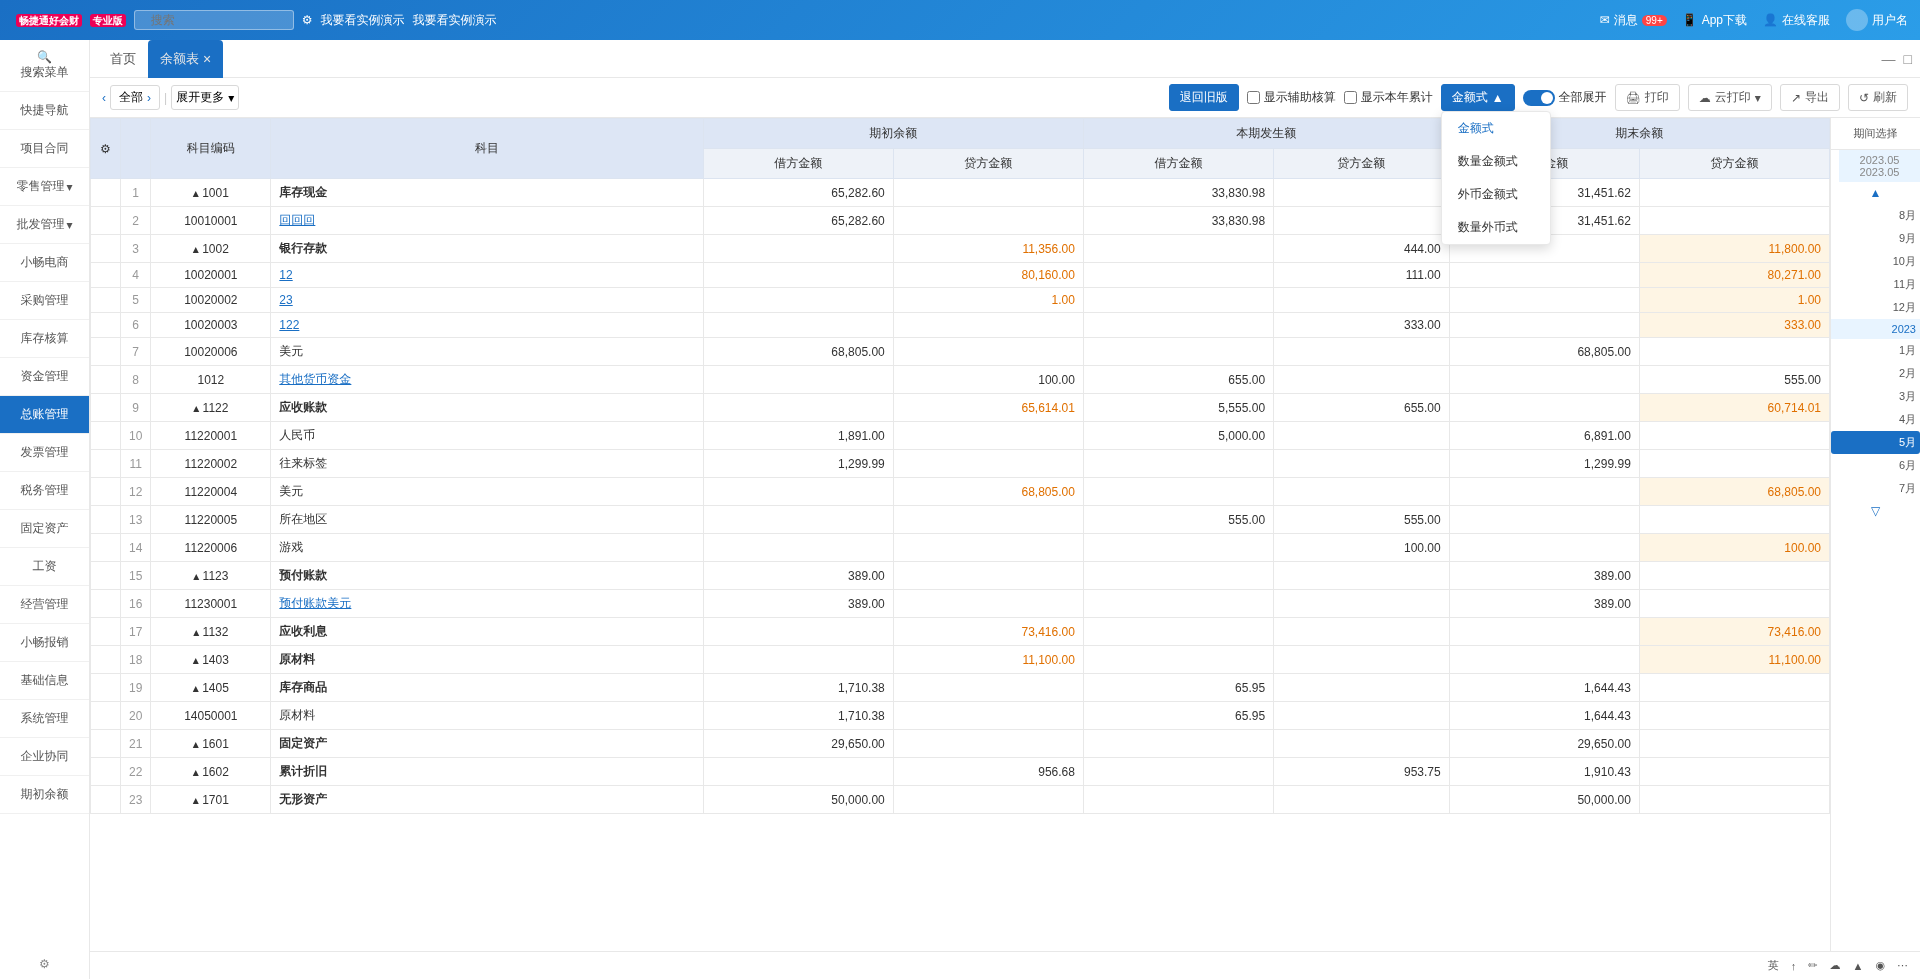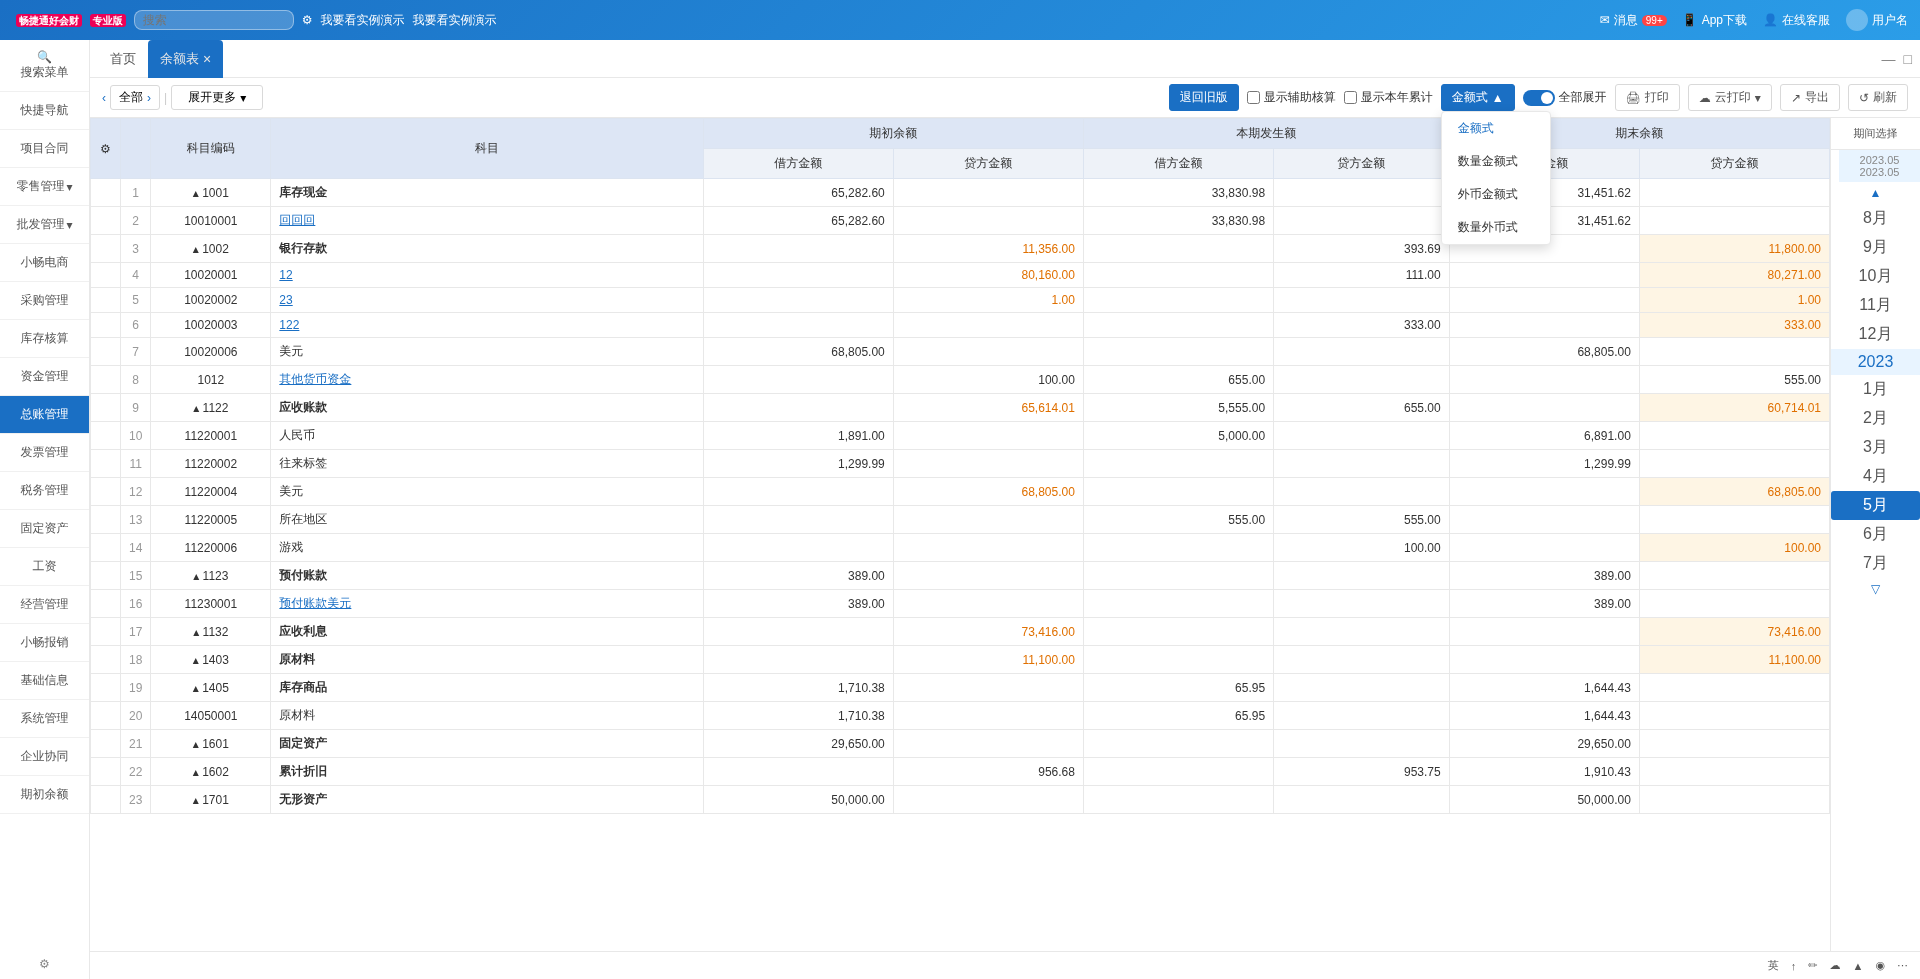--- a/index.html
+++ b/index.html
@@ -7,21 +7,21 @@
 
     
     .top-header {
       display: flex; align-items: center; height: 40px;
       background: linear-gradient(135deg, #1a6fc4, #2b9de8);
       padding: 0 12px; color: #fff; justify-content: space-between;
     }
     .top-header-left { display: flex; align-items: center; gap: 8px; }
     .app-logo { font-size: 13px; font-weight: bold; color: #fff; }
     .app-logo span { font-size: 10px; background: #e05; border-radius: 3px; padding: 1px 3px; margin-left: 4px; }
-    .top-search { background: rgba(255,255,255,0.2); border: 1px solid rgba(255,255,255,0.4); border-radius: 8px; color: #fff; padding: 2px 8px; width: 160px; font-size: 12px; }
+    .top-search { background: rgba(255,255,255,0.2); border: 1px solid rgba(255,255,255,0.4); border-radius: 3px; color: #fff; padding: 2px 16px; width: 160px; font-size: 12px; }
     .top-header-right { display: flex; align-items: center; gap: 16px; font-size: 12px; }
     .top-btn { display: flex; align-items: center; gap: 4px; cursor: pointer; color: #fff; }
     .badge { background: #ff4444; color: #fff; border-radius: 8px; padding: 0 4px; font-size: 10px; }
 
     
     .layout { display: flex; height: calc(100vh - 40px); }
 
     
     .sidebar { width: 90px; background: #fff; border-right: 1px solid #e8e8e8; display: flex; flex-direction: column; overflow-y: auto; }
     .sidebar-item { padding: 10px 4px; text-align: center; cursor: pointer; font-size: 12px; color: #555; border-bottom: 1px solid #f0f0f0; }
@@ -36,21 +36,21 @@
     .tab-home { padding: 0 12px; height: 56px; display: flex; align-items: center; font-size: 13px; cursor: pointer; color: #555; }
     .tab-item { padding: 0 12px; height: 38px; display: flex; align-items: center; font-size: 13px; background: #1a6fc4; color: #e5e5e5; border-radius: 4px 4px 0 0; cursor: pointer; gap: 4px; }
     .tab-close { cursor: pointer; font-size: 14px; }
     .tab-bar-actions { margin-left: auto; display: flex; gap: 8px; }
     .tab-action-btn { cursor: pointer; color: #888; font-size: 14px; }
 
     
     .toolbar { display: flex; align-items: center; padding: 6px 12px; background: #fff; border-bottom: 1px solid #e8e8e8; gap: 8px; flex-wrap: wrap; }
     .breadcrumb-nav { display: flex; align-items: center; gap: 4px; }
     .breadcrumb-btn { border: 1px solid #d9d9d9; border-radius: 3px; padding: 3px 8px; cursor: pointer; display: flex; align-items: center; gap: 4px; font-size: 12px; background: #fff; }
-    .expand-btn { border: 1px solid #d9d9d9; border-radius: 3px; padding: 3px 16px; cursor: pointer; display: flex; align-items: center; gap: 4px; font-size: 12px; background: #fff; }
+    .expand-btn { border: 1px solid #d9d9d9; border-radius: 3px; padding: 3px 4px; cursor: pointer; display: flex; align-items: center; gap: 4px; font-size: 12px; background: #fff; }
     .toolbar-right { margin-left: auto; display: flex; align-items: center; gap: 8px; padding-left: 42px; }
     .toolbar-btn { padding: 4px 10px; border-radius: 3px; cursor: pointer; font-size: 12px; display: flex; align-items: center; gap: 4px; }
     .btn-primary { background: #1a6fc4; color: #fff; border: 1px solid #1a6fc4; }
     .btn-default { background: #fff; color: #555; border: 1px solid #d9d9d9; }
     .btn-active { background: #1a6fc4; color: #fff; border: 1px solid #1a6fc4; }
     .checkbox-label { display: flex; align-items: center; gap: 4px; cursor: pointer; font-size: 12px; }
     .toggle-switch { width: 32px; height: 16px; background: #1a6fc4; border-radius: 8px; position: relative; cursor: pointer; }
     .toggle-switch::after { content: ''; width: 12px; height: 12px; background: #fff; border-radius: 50%; position: absolute; top: 2px; right: 2px; }
 
     
@@ -72,21 +72,21 @@
     .account-name { text-align: left; }
     .account-name a { color: #1a6fc4; text-decoration: underline; cursor: pointer; }
     .account-name.bold { font-weight: bold; }
     .amount { text-align: right; }
     .amount.credit { color: #e07000; }
     .settings-icon-cell { width: 30px; text-align: center; }
 
     
     .right-panel { width: 90px; background: #fff; border-left: 1px solid #e8e8e8; display: flex; flex-direction: column; }
     .right-panel-header { padding: 8px; font-size: 11px; text-align: center; color: #555; border-bottom: 1px solid #e8e8e8; }
-    .date-item { padding: 4px 4px; text-align: center; font-size: 16px; cursor: pointer; color: #555; }
+    .date-item { padding: 4px 4px; text-align: right; font-size: 11px; cursor: pointer; color: #555; }
     .date-item.active { background: #1a6fc4; color: #fff; border-radius: 3px; }
     .date-item.highlight { background: #e8f4ff; color: #1a6fc4; }
     .date-nav { text-align: center; padding: 4px; color: #1a6fc4; cursor: pointer; }
 
     
     .bottom-bar { height: 28px; background: #fff; border-top: 1px solid #e8e8e8; display: flex; align-items: center; padding: 0 12px; font-size: 11px; color: #666; justify-content: flex-end; gap: 12px; }
     .bottom-icon { cursor: pointer; color: #555; }
   </style>
 </head>
 <body>
@@ -324,21 +324,21 @@
               <tr class="highlighted">
       <td class="settings-icon-cell"></td>
       <td class="row-num">3</td>
       <td class="account-code">▴ 1002</td>
       <td class="account-name bold">
         银行存款
       </td>
       <td class="amount"></td>
       <td class="amount credit">11,356.00</td>
       <td class="amount"></td>
-      <td class="amount">393.69</td>
+      <td class="amount">444.00</td>
       <td class="amount"></td>
       <td class="amount credit">11,800.00</td>
     </tr>
               <tr class="highlighted">
       <td class="settings-icon-cell"></td>
       <td class="row-num">4</td>
       <td class="account-code">10020001</td>
       <td class="account-name ">
         <a href="#">12</a>
       </td>

